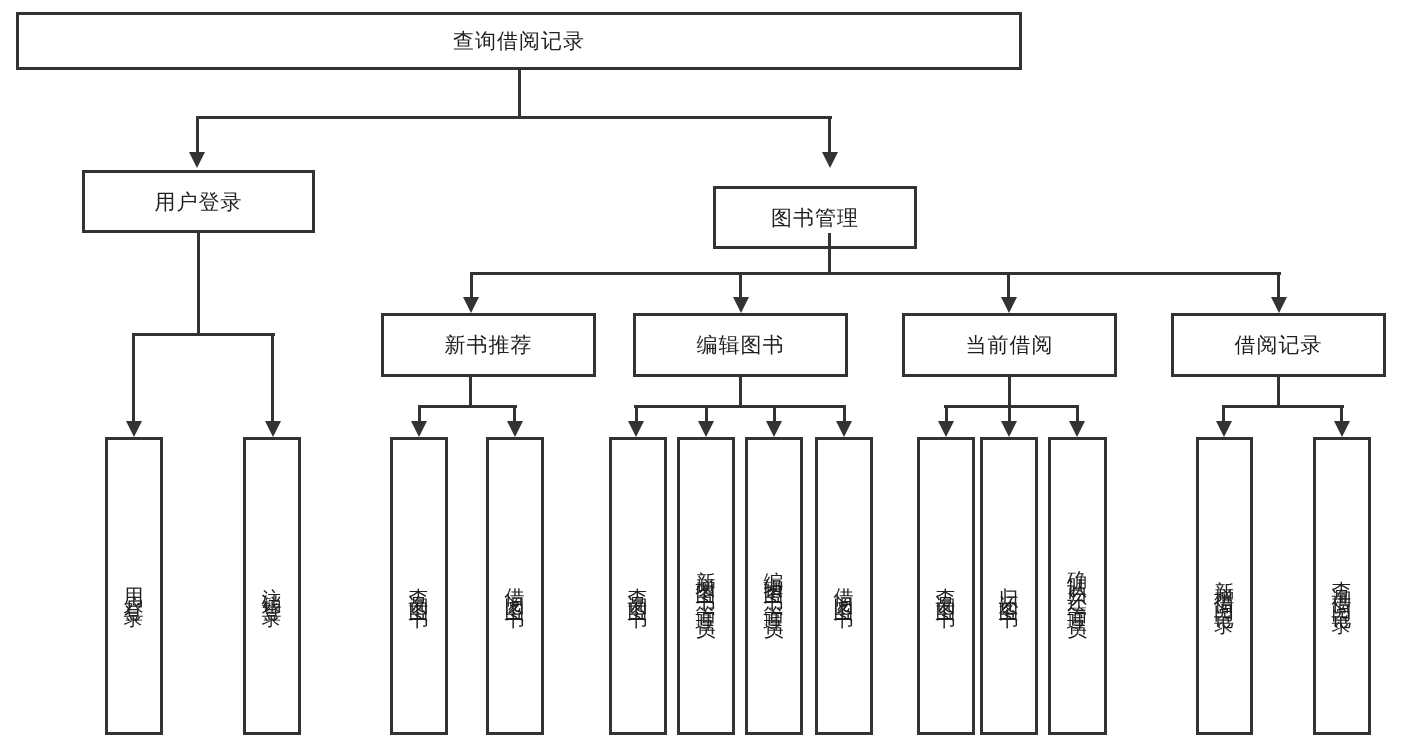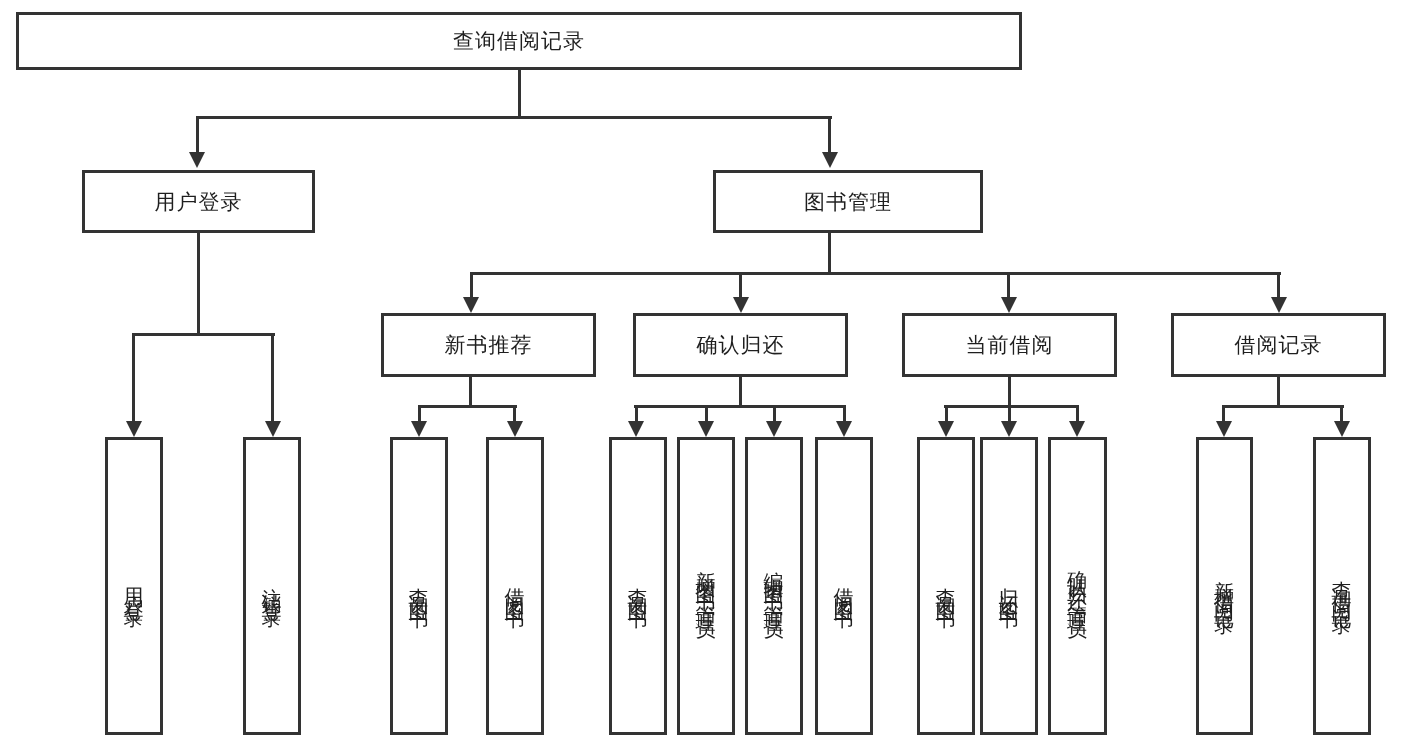--- a/index.html
+++ b/index.html
@@ -66,42 +66,42 @@
   <div class="box node-h" style="left:16px;top:12px;width:1006px;height:58px">查询借阅记录</div>
 
   <div class="ln" style="left:518px;top:70px;width:3px;height:49px"></div>
   <div class="ln" style="left:196px;top:116px;width:636px;height:3px"></div>
   <div class="ln" style="left:196px;top:116px;width:3px;height:38px"></div>
   <div class="ah" style="left:189px;top:152px"></div>
   <div class="ln" style="left:828px;top:116px;width:3px;height:38px"></div>
   <div class="ah" style="left:822px;top:152px"></div>
 
   <div class="box node-h" style="left:82px;top:170px;width:233px;height:63px">用户登录</div>
-  <div class="box node-h" style="left:713px;top:170px;width:270px;height:63px">图书管理</div>
+  <div class="box node-h" style="left:713px;top:186px;width:204px;height:63px">图书管理</div>
 
   <div class="ln" style="left:197px;top:233px;width:3px;height:102px"></div>
   <div class="ln" style="left:132px;top:333px;width:143px;height:3px"></div>
   <div class="ln" style="left:132px;top:333px;width:3px;height:90px"></div>
   <div class="ah" style="left:126px;top:421px"></div>
   <div class="ln" style="left:271px;top:333px;width:3px;height:90px"></div>
   <div class="ah" style="left:265px;top:421px"></div>
 
   <div class="ln" style="left:828px;top:233px;width:3px;height:42px"></div>
   <div class="ln" style="left:470px;top:272px;width:811px;height:3px"></div>
   <div class="ln" style="left:470px;top:272px;width:3px;height:27px"></div>
   <div class="ah" style="left:463px;top:297px"></div>
   <div class="ln" style="left:739px;top:272px;width:3px;height:27px"></div>
   <div class="ah" style="left:733px;top:297px"></div>
   <div class="ln" style="left:1007px;top:272px;width:3px;height:27px"></div>
   <div class="ah" style="left:1001px;top:297px"></div>
   <div class="ln" style="left:1277px;top:272px;width:3px;height:27px"></div>
   <div class="ah" style="left:1271px;top:297px"></div>
 
   <div class="box node-h" style="left:381px;top:313px;width:215px;height:64px">新书推荐</div>
-  <div class="box node-h" style="left:633px;top:313px;width:215px;height:64px">确认归还</div>
+  <div class="box node-h" style="left:633px;top:313px;width:215px;height:64px">编辑图书</div>
   <div class="box node-h" style="left:902px;top:313px;width:215px;height:64px">当前借阅</div>
   <div class="box node-h" style="left:1171px;top:313px;width:215px;height:64px">借阅记录</div>
 
   <div class="ln" style="left:469px;top:377px;width:3px;height:31px"></div>
   <div class="ln" style="left:418px;top:405px;width:99px;height:3px"></div>
   <div class="ln" style="left:418px;top:405px;width:3px;height:18px"></div>
   <div class="ah" style="left:411px;top:421px"></div>
   <div class="ln" style="left:513px;top:405px;width:3px;height:18px"></div>
   <div class="ah" style="left:507px;top:421px"></div>
 

